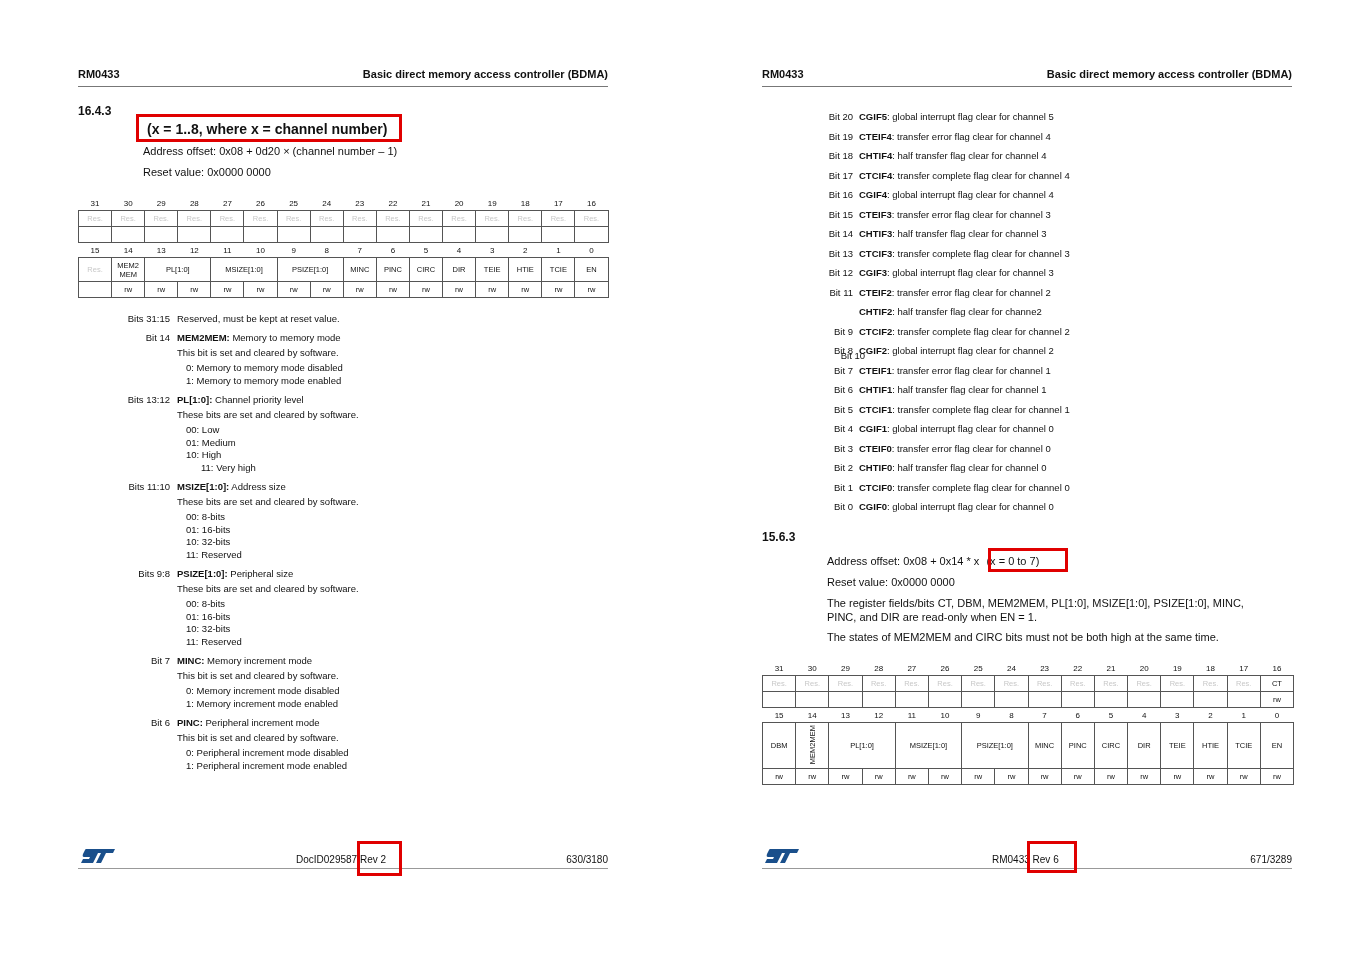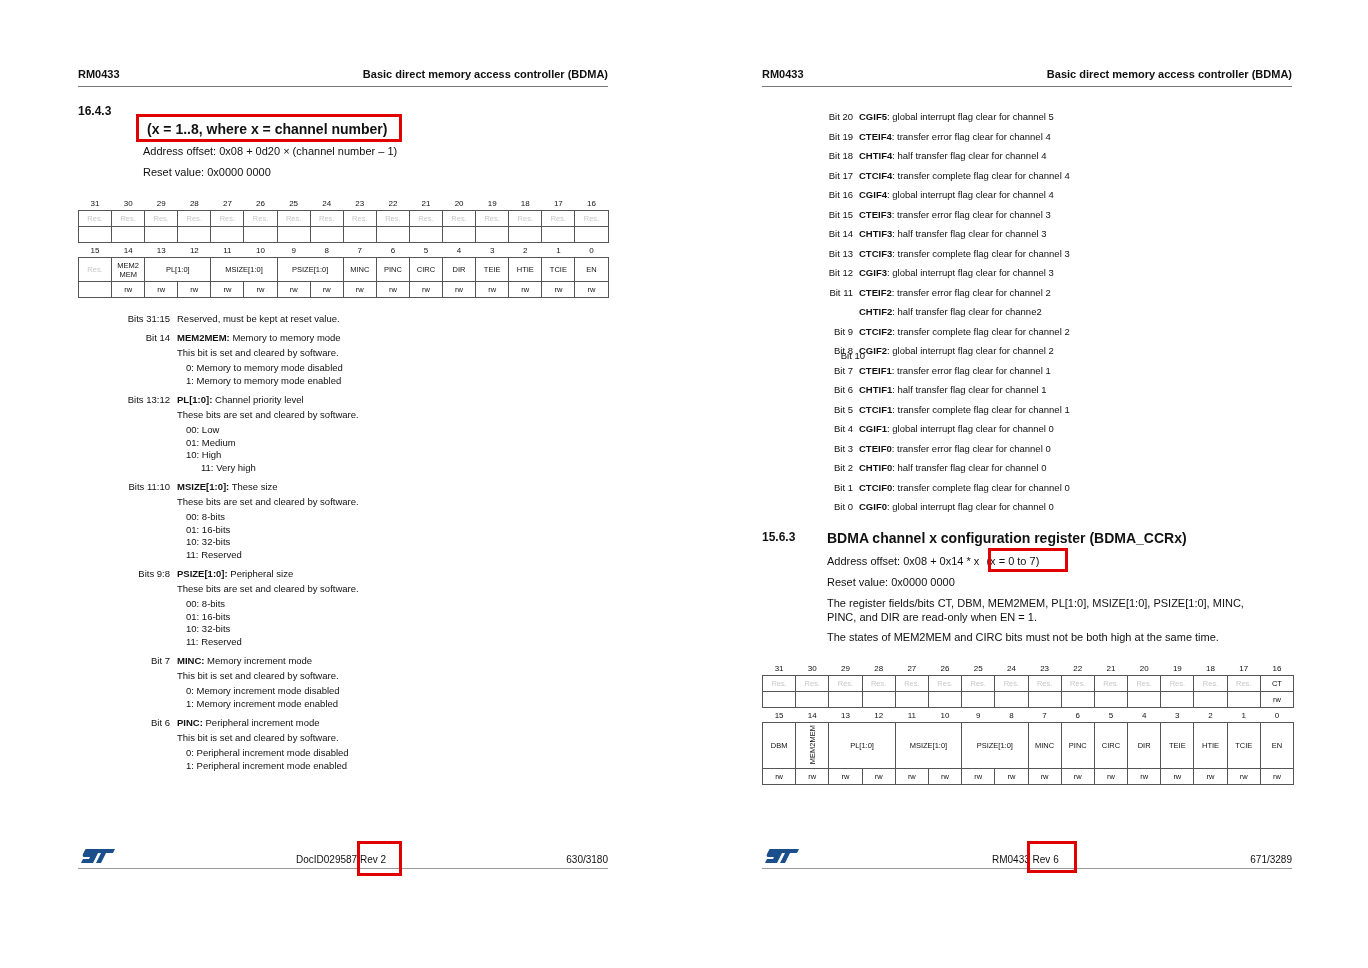--- a/index.html
+++ b/index.html
@@ -184,21 +184,21 @@
       <span class="txt" style="left:177px;"><b>PL[1:0]:</b><span> Channel priority level</span></span>
     </div>
     <div class="sub" style="left:177px; top:409px;">These bits are set and cleared by software.</div>
     <div class="sub" style="left:186px; top:424px;">00: Low</div>
     <div class="sub" style="left:186px; top:437px;">01: Medium</div>
     <div class="sub" style="left:186px; top:449px;">10: High</div>
     <div class="sub" style="left:186px; top:462px;margin-left:15px;">11: Very high</div>
 
     <div class="bitrow" style="top:481px;">
       <span class="lab" style="left:90px; width:80px;">Bits 11:10</span>
-      <span class="txt" style="left:177px;"><b>MSIZE[1:0]:</b><span> These size</span></span>
+      <span class="txt" style="left:177px;"><b>MSIZE[1:0]:</b><span> Address size</span></span>
     </div>
     <div class="sub" style="left:177px; top:496px;">These bits are set and cleared by software.</div>
     <div class="sub" style="left:186px; top:511px;">00: 8-bits</div>
     <div class="sub" style="left:186px; top:524px;">01: 16-bits</div>
     <div class="sub" style="left:186px; top:536px;">10: 32-bits</div>
     <div class="sub" style="left:186px; top:549px;">11: Reserved</div>
 
     <div class="bitrow" style="top:568px;">
       <span class="lab" style="left:90px; width:80px;">Bits 9:8</span>
       <span class="txt" style="left:177px;"><b>PSIZE[1:0]:</b><span> Peripheral size</span></span>
@@ -323,21 +323,20 @@
         <span class="lab" style="left:120px; width:49px;">Bit 1</span>
         <span class="txt" style="left:175px;"><b>CTCIF0</b><span>: transfer complete flag clear for channel 0</span></span>
       </div>
     <div class="bitrow" style="top:501px;">
         <span class="lab" style="left:120px; width:49px;">Bit 0</span>
         <span class="txt" style="left:175px;"><b>CGIF0</b><span>: global interrupt flag clear for channel 0</span></span>
       </div>
   </div>
 
   <div class="sec-num" style="top:530px;">15.6.3</div>
-  <div class="sec-title" style="top:530px;">BDMA channel x configuration register (BDMA_CCRx)</div>
   <div class="para" style="top:555px;">
     <span>Address offset: 0x08 + 0x14 * x</span>
     <span style="margin-left:4px;">(x = 0 to 7)</span>
   </div>
   <div class="redbox" style="left:304px; top:548px; width:80px; height:24px;"></div>
   <div class="para" style="top:576px;">Reset value: 0x0000 0000</div>
   <div class="para" style="top:597px;">The register fields/bits CT, DBM, MEM2MEM, PL[1:0], MSIZE[1:0], PSIZE[1:0], MINC,</div>
   <div class="para" style="top:611px;">PINC, and DIR are read-only when EN = 1.</div>
   <div class="para" style="top:631px;">The states of MEM2MEM and CIRC bits must not be both high at the same time.</div>
 

